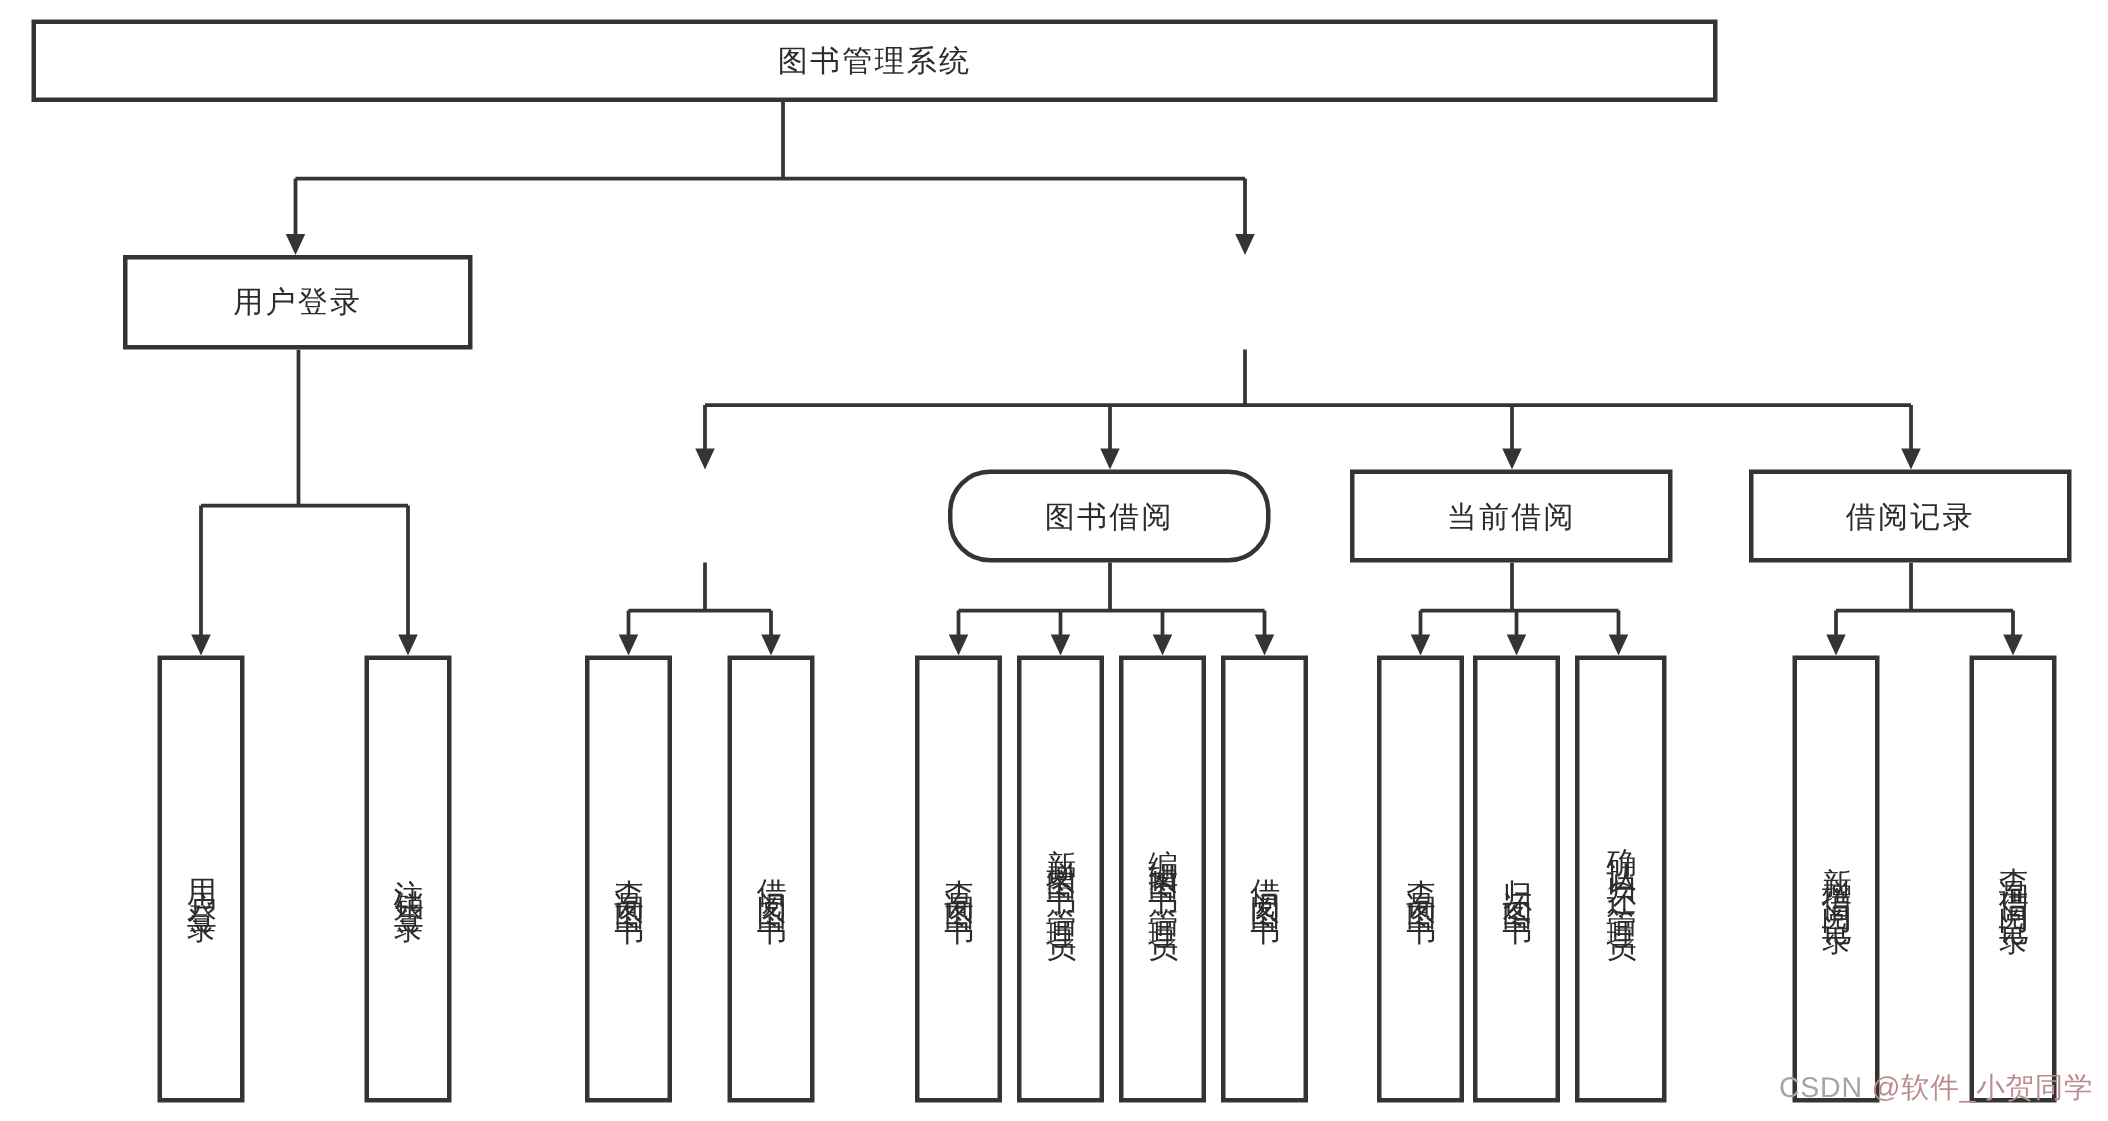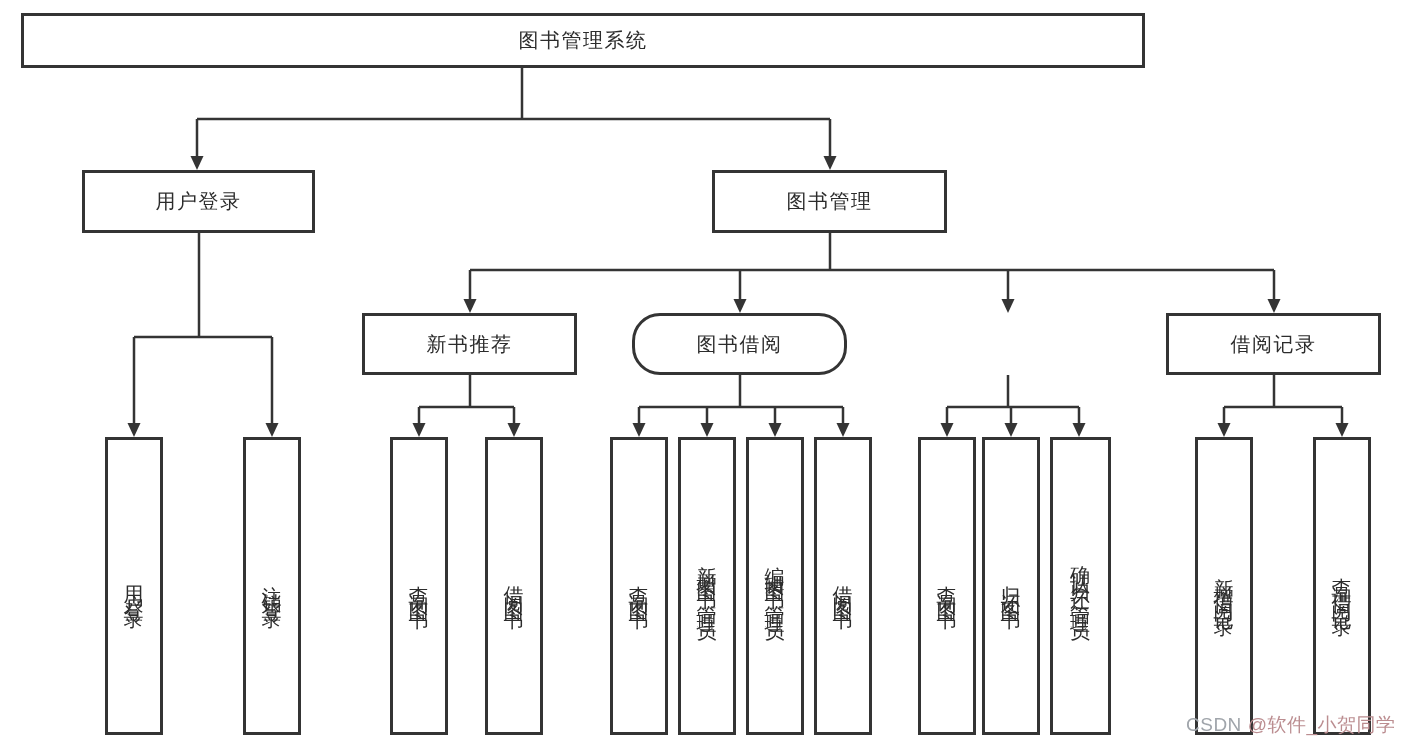--- a/index.html
+++ b/index.html
@@ -105,24 +105,23 @@
       <polygon points="1004.5,423 1017.5,423 1011,437"></polygon>
       <polygon points="1072.5,423 1085.5,423 1079,437"></polygon>
       <polygon points="1217.5,423 1230.5,423 1224,437"></polygon>
       <polygon points="1335.5,423 1348.5,423 1342,437"></polygon>
     </g>
   </svg>
 
   <div class="node hbox" style="left:21px; top:13px; width:1124px; height:55px;">图书管理系统</div>
 
   <div class="node hbox" style="left:82px; top:170px; width:233px; height:63px;">用户登录</div>
-  <div class="node hbox" style="left:712px; top:170px; width:235px; height:63px;">图书管理</div>
 
-  <div class="node hbox" style="left:362px; top:313px; width:215px; height:62px;">新书推荐</div>
   <div class="node hbox" style="left:632px; top:313px; width:215px; height:62px;border-radius:28px;">图书借阅</div>
+  <div class="node hbox" style="left:900px; top:313px; width:215px; height:62px;">当前借阅</div>
   <div class="node hbox" style="left:1166px; top:313px; width:215px; height:62px;">借阅记录</div>
 
   <div class="node vbox" style="left:105px; top:437px; width:58px; height:298px;">用户登录</div>
   <div class="node vbox" style="left:243px; top:437px; width:58px; height:298px;">注销登录</div>
 
   <div class="node vbox" style="left:390px; top:437px; width:58px; height:298px;">查询图书</div>
   <div class="node vbox" style="left:485px; top:437px; width:58px; height:298px;">借阅图书</div>
 
   <div class="node vbox" style="left:610px; top:437px; width:58px; height:298px;">查询图书</div>
   <div class="node vbox" style="left:678px; top:437px; width:58px; height:298px;">新增图书（管理员）</div>

